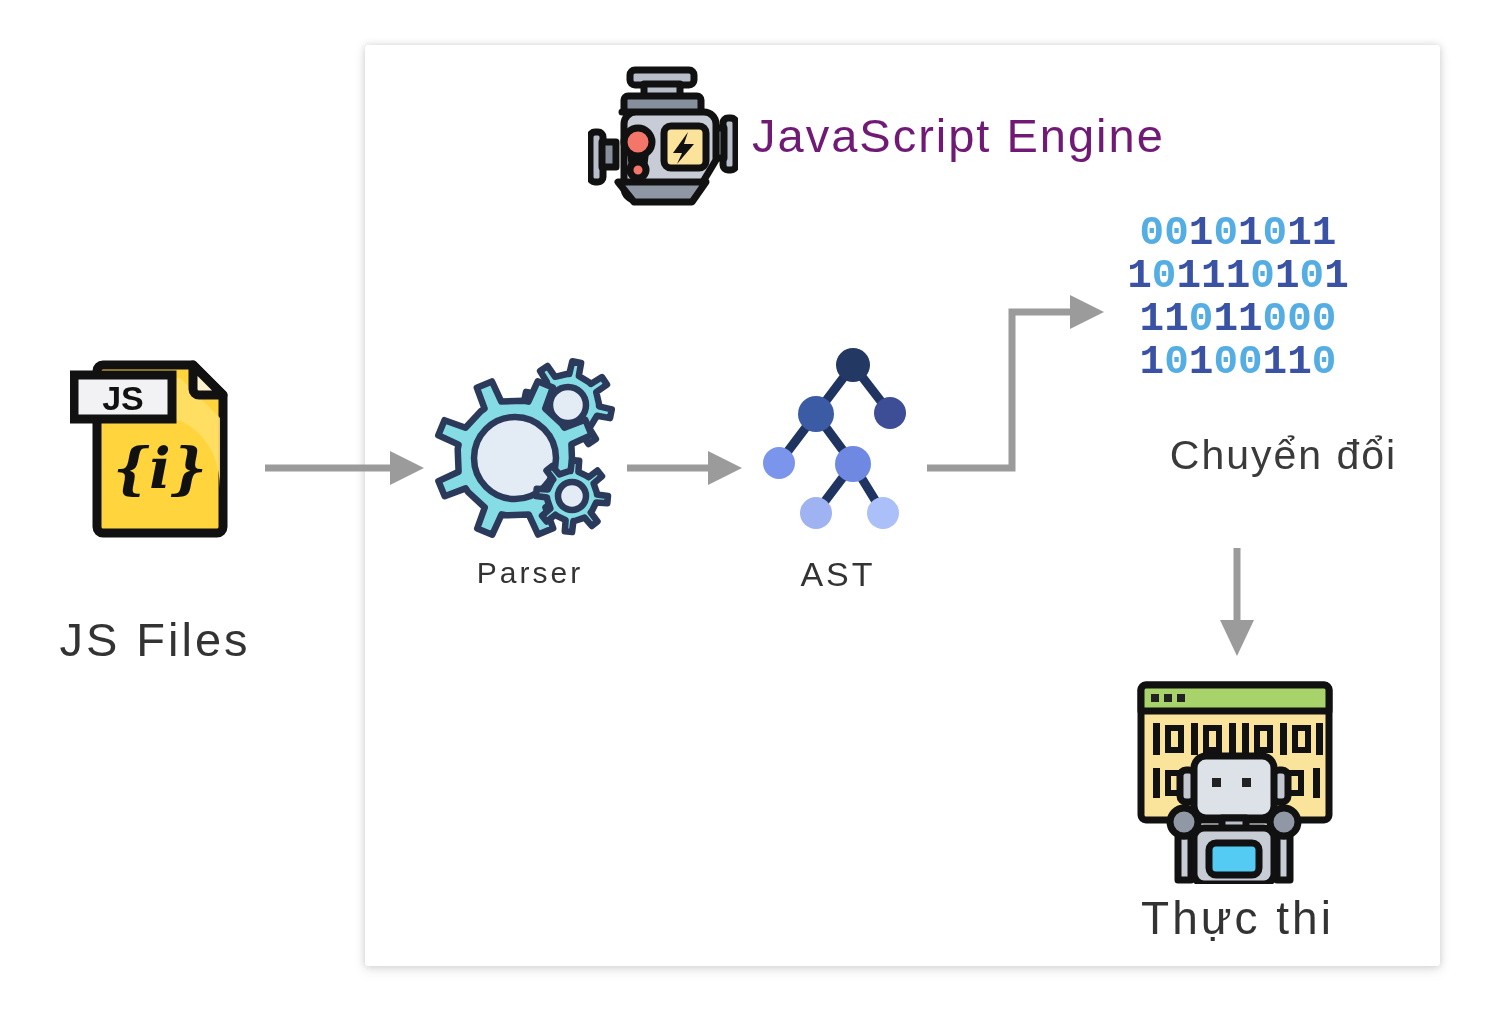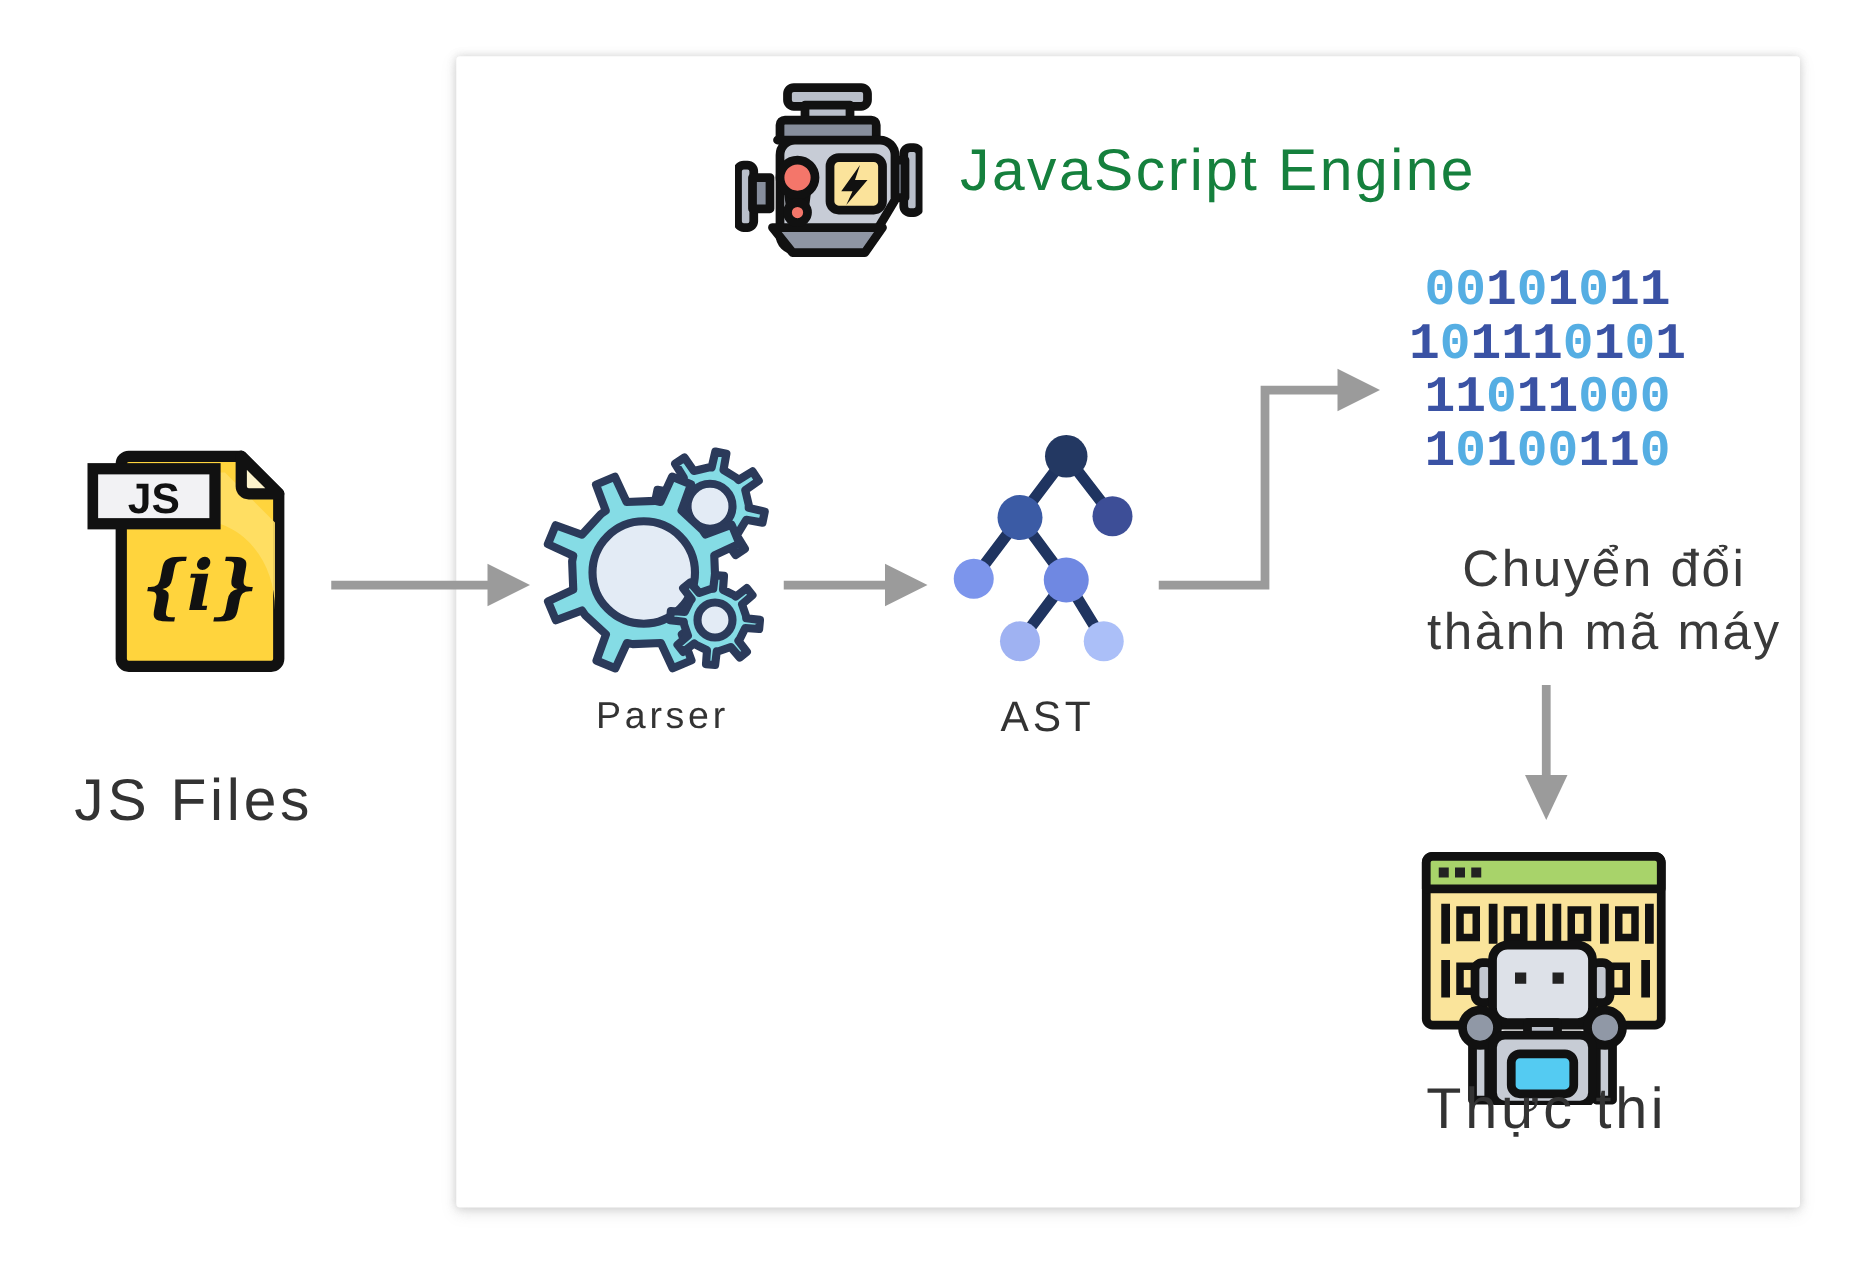--- a/index.html
+++ b/index.html
@@ -4,21 +4,21 @@
 <style>
   html,body{margin:0;padding:0;background:#ffffff;}
   #stage{position:relative;width:1500px;height:1026px;background:#ffffff;overflow:hidden;
          font-family:"Liberation Sans", sans-serif;color:#333;}
   .panel{position:absolute;left:365px;top:45px;width:1075px;height:921px;background:#ffffff;
          border-radius:3px;box-shadow:0 0 7px rgba(120,120,120,.28), 0 4px 12px rgba(120,120,120,.18);}
   .abs{position:absolute;}
   .label{position:absolute;text-align:center;color:#333;letter-spacing:3px;
          font-size:45px;line-height:1.1;white-space:nowrap;}
   .title{position:absolute;left:752px;top:108px;width:500px;font-size:47px;letter-spacing:2px;
-         color:#15803d;white-space:nowrap;margin-left:16px;}
+         color:#701a75;white-space:nowrap;}
   
   .binary{position:absolute;left:1118px;top:212px;width:240px;text-align:center;
           font-family:Liberation Mono, monospace;font-weight:bold;font-size:41px;line-height:43px;}
   .bin-row{white-space:nowrap;}
   .d1{color:#3A52A4;}
   .d0{color:#55AEE3;}
   
   .mc-caption{position:absolute;left:1121px;top:430px;width:325px;text-align:center;
               font-size:41px;line-height:50px;letter-spacing:2px;color:#3a3a3a;}
   svg{display:block;}
@@ -113,21 +113,20 @@
   <div class="label" style="left:758px;top:556px;width:160px;font-size:34px;">AST</div>
 
   <div class="binary">
       <div class="bin-row"><span class="d0">0</span><span class="d0">0</span><span class="d1">1</span><span class="d0">0</span><span class="d1">1</span><span class="d0">0</span><span class="d1">1</span><span class="d1">1</span></div>
       <div class="bin-row"><span class="d1">1</span><span class="d0">0</span><span class="d1">1</span><span class="d1">1</span><span class="d1">1</span><span class="d0">0</span><span class="d1">1</span><span class="d0">0</span><span class="d1">1</span></div>
       <div class="bin-row"><span class="d1">1</span><span class="d1">1</span><span class="d0">0</span><span class="d1">1</span><span class="d1">1</span><span class="d0">0</span><span class="d0">0</span><span class="d0">0</span></div>
       <div class="bin-row"><span class="d1">1</span><span class="d0">0</span><span class="d1">1</span><span class="d0">0</span><span class="d0">0</span><span class="d1">1</span><span class="d1">1</span><span class="d0">0</span></div>
     </div>
   <div class="mc-caption">
     <div>Chuyển đổi</div>
-    <div>thành mã máy</div>
   </div>
 
   <svg class="abs" style="left:1136px;top:678px;" width="200" height="206" viewBox="0 0 200 206">
     <g stroke="#111" stroke-width="7" stroke-linejoin="round">
       <rect x="5" y="7" width="188" height="135" rx="5" fill="#FAE49B"></rect>
       <path d="M5,12 a5,5 0 0 1 5,-5 L188,7 a5,5 0 0 1 5,5 L193,33 L5,33 Z" fill="#A8D36A"></path>
     </g>
     <rect x="15" y="16" width="8" height="8" fill="#222"></rect>
     <rect x="28" y="16" width="8" height="8" fill="#222"></rect>
     <rect x="41" y="16" width="8" height="8" fill="#222"></rect>
@@ -160,15 +159,15 @@
       <rect x="42" y="158" width="13" height="44" fill="#C7CCD5"></rect>
       <rect x="141" y="158" width="13" height="44" fill="#C7CCD5"></rect>
       <circle cx="48" cy="144" r="14" fill="#9098A6"></circle>
       <circle cx="148" cy="144" r="14" fill="#9098A6"></circle>
       <rect x="58" y="150" width="80" height="56" rx="10" fill="#C7CCD5"></rect>
       <rect x="73" y="165" width="50" height="32" rx="7" fill="#54CBF2"></rect>
     </g>
     <rect x="76" y="100" width="9" height="9" fill="#222"></rect>
     <rect x="106" y="100" width="9" height="9" fill="#222"></rect>
   </svg>
-  <div class="label" style="left:1110px;top:861px;width:255px;font-size:46px;">Thực thi</div>
+  <div class="label" style="left:1110px;top:893px;width:255px;font-size:46px;">Thực thi</div>
 
 </div>
 
 </body></html>

